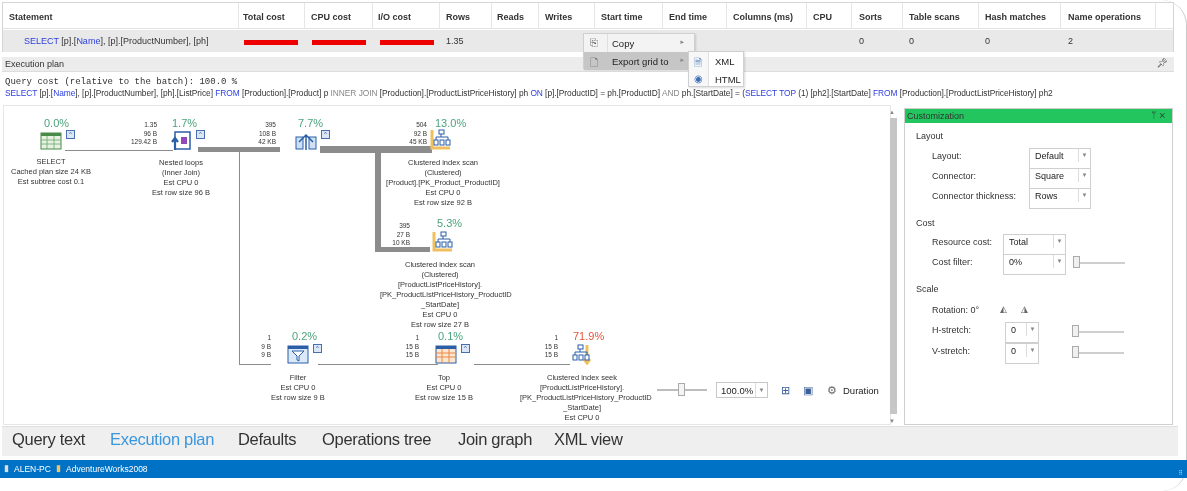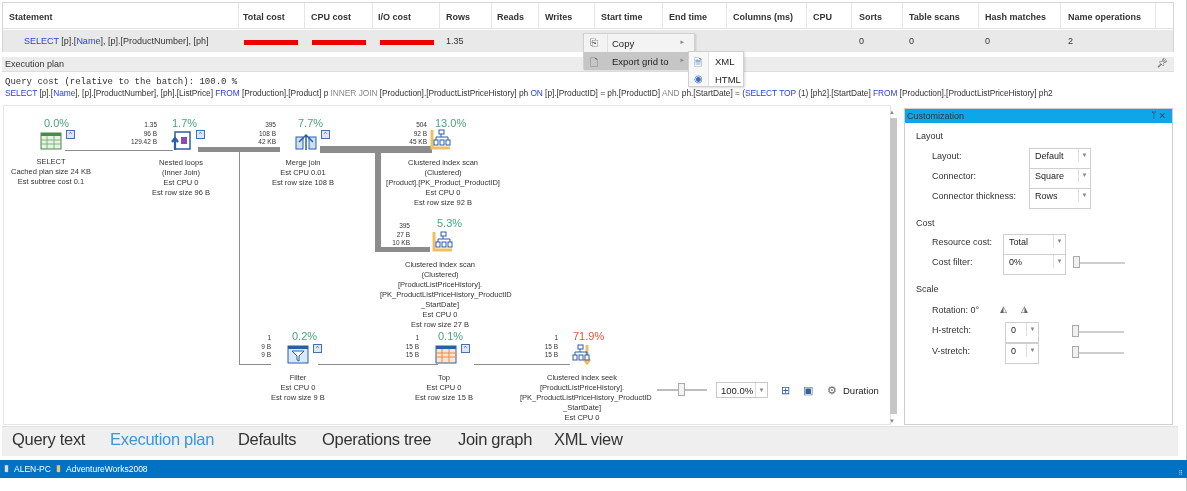--- a/index.html
+++ b/index.html
@@ -1,17 +1,17 @@
 <!DOCTYPE html>
 <html><head>
 <meta charset="utf-8">
 <style>
   * { box-sizing: border-box; margin: 0; padding: 0; }
   body { width: 1187px; height: 491px; background: #fff; font-family: "Liberation Sans", sans-serif; font-size: 9px; color: #222; position: relative; overflow: hidden; }
-  .root { position: absolute; left: 0; top: 0; width: 1187px; height: 491px; border-right: 1px solid #c8c8c8; }
+  .root { position: absolute; left: 0; top: 0; width: 1187px; height: 491px; border-right: 1px solid #c8c8c8; border-radius: 25px; }
 
   
   .grid { position: absolute; left: 2px; top: 2px; width: 1172px; height: 50px; border: 1px solid #d5d5d5; }
   .grid-head { position: absolute; left: 0; top: 0; height: 26px; width: 100%; background: #fff; border-bottom: 1px solid #e2e2e2; }
   .grid-head span { position: absolute; top: 9px; font-size: 9px; color: #333; font-weight: bold; font-family: "Liberation Sans", sans-serif; }
   .col-sep { position: absolute; top: 0; height: 26px; width: 1px; background: #e6e6e6; }
   .grid-row { position: absolute; left: 0; top: 27px; height: 22px; width: 100%; background: #e9e9e9; }
   .grid-row .cell { position: absolute; top: 6px; font-size: 9px; color: #333; }
   .kw { color: #2a3ee0; }
   .bar { position: absolute; top: 10px; height: 5px; background: #ee0000; }
@@ -58,21 +58,21 @@
   .zslider { position: absolute; left: 657px; top: 389px; width: 50px; height: 2px; background: #bdbdbd; }
   .zthumb { position: absolute; left: 678px; top: 383px; width: 7px; height: 13px; background: #f4f4f4; border: 1px solid #aaa; }
   .zcombo { position: absolute; left: 716px; top: 382px; width: 52px; height: 16px; border: 1px solid #c8c8c8; background: #fff; }
   .zcombo .v { position: absolute; left: 4px; top: 2px; font-size: 9.5px; color: #222; }
   .zcombo .dd { position: absolute; right: 0; top: 0; width: 12px; height: 14px; border-left: 1px solid #ddd; font-size: 6px; color: #888; text-align: center; line-height: 14px; }
   .tbicon { position: absolute; font-size: 11px; color: #3a5f98; }
   .defaults { position: absolute; left: 843px; top: 385px; font-size: 9.5px; color: #222; }
 
   
   .cust { position: absolute; left: 904px; top: 108px; width: 269px; height: 317px; background: #fff; border: 1px solid #cfcfcf; }
-  .cust-head { position: absolute; left: 0; top: 0; width: 100%; height: 14px; background: #0ea5e9; }
+  .cust-head { position: absolute; left: 0; top: 0; width: 100%; height: 14px; background: #22c55e; }
   .cust-head .t { position: absolute; left: 2px; top: 2px; font-size: 9px; color: #333; }
   .cust-head .ctl { position: absolute; right: 4px; top: 1px; font-size: 9px; color: #333; letter-spacing: 3px; }
   .sec { position: absolute; left: 11px; font-size: 9px; color: #333; }
   .flbl { position: absolute; font-size: 9px; color: #333; }
   .combo { position: absolute; height: 21px; border: 1px solid #cfcfcf; background: #fff; }
   .combo .v { position: absolute; left: 5px; top: 2px; font-size: 9px; color: #222; }
   .combo .dd { position: absolute; right: 0; top: 0; width: 12px; height: 13px; border-left: 1px solid #ddd; font-size: 6px; color: #888; text-align: center; line-height: 13px; }
   .hslider { position: absolute; height: 2px; background: #cfcfcf; width: 50px; }
   .hthumb { position: absolute; width: 7px; height: 12px; background: #f0f0f0; border: 1px solid #aaa; }
 
@@ -219,25 +219,20 @@
       <div>108 B</div>
       <div>42 KB</div>
   </div>
   <div class="pct" style="left:298px;top:117px">7.7%</div>
   <svg class="icon" style="left:295px;top:130px" viewBox="0 0 22 22">
       <rect x="1" y="7" width="7" height="12" fill="#cfe0f5" stroke="#2a5fa8"></rect>
       <rect x="14" y="7" width="7" height="12" fill="#cfe0f5" stroke="#2a5fa8"></rect>
       <path d="M4 12l7-7 7 7M11 5v15" stroke="#2a5fa8" stroke-width="1.5" fill="none"></path>
     </svg>
   <div class="exp" style="left:321px;top:130px">^</div>
-  <div class="node-lbl" style="left:262px;top:158px;width:82px">
-    <div>Merge join</div>
-    <div>Est CPU  0.01</div>
-    <div>Est row size  108 B</div>
-  </div>
 
   <div class="stats" style="left:405px;top:121px;width:22px">
     <div>504</div>
       <div>92 B</div>
       <div>45 KB</div>
   </div>
   <div class="pct" style="left:435px;top:117px">13.0%</div>
   <svg class="icon" style="left:430px;top:128px" viewBox="0 0 22 22">
       <path d="M2 2v18h18" stroke="#f0c060" stroke-width="3" fill="none"></path>
       <rect x="9" y="2" width="5" height="4" fill="#fff" stroke="#2a5fa8"></rect>

